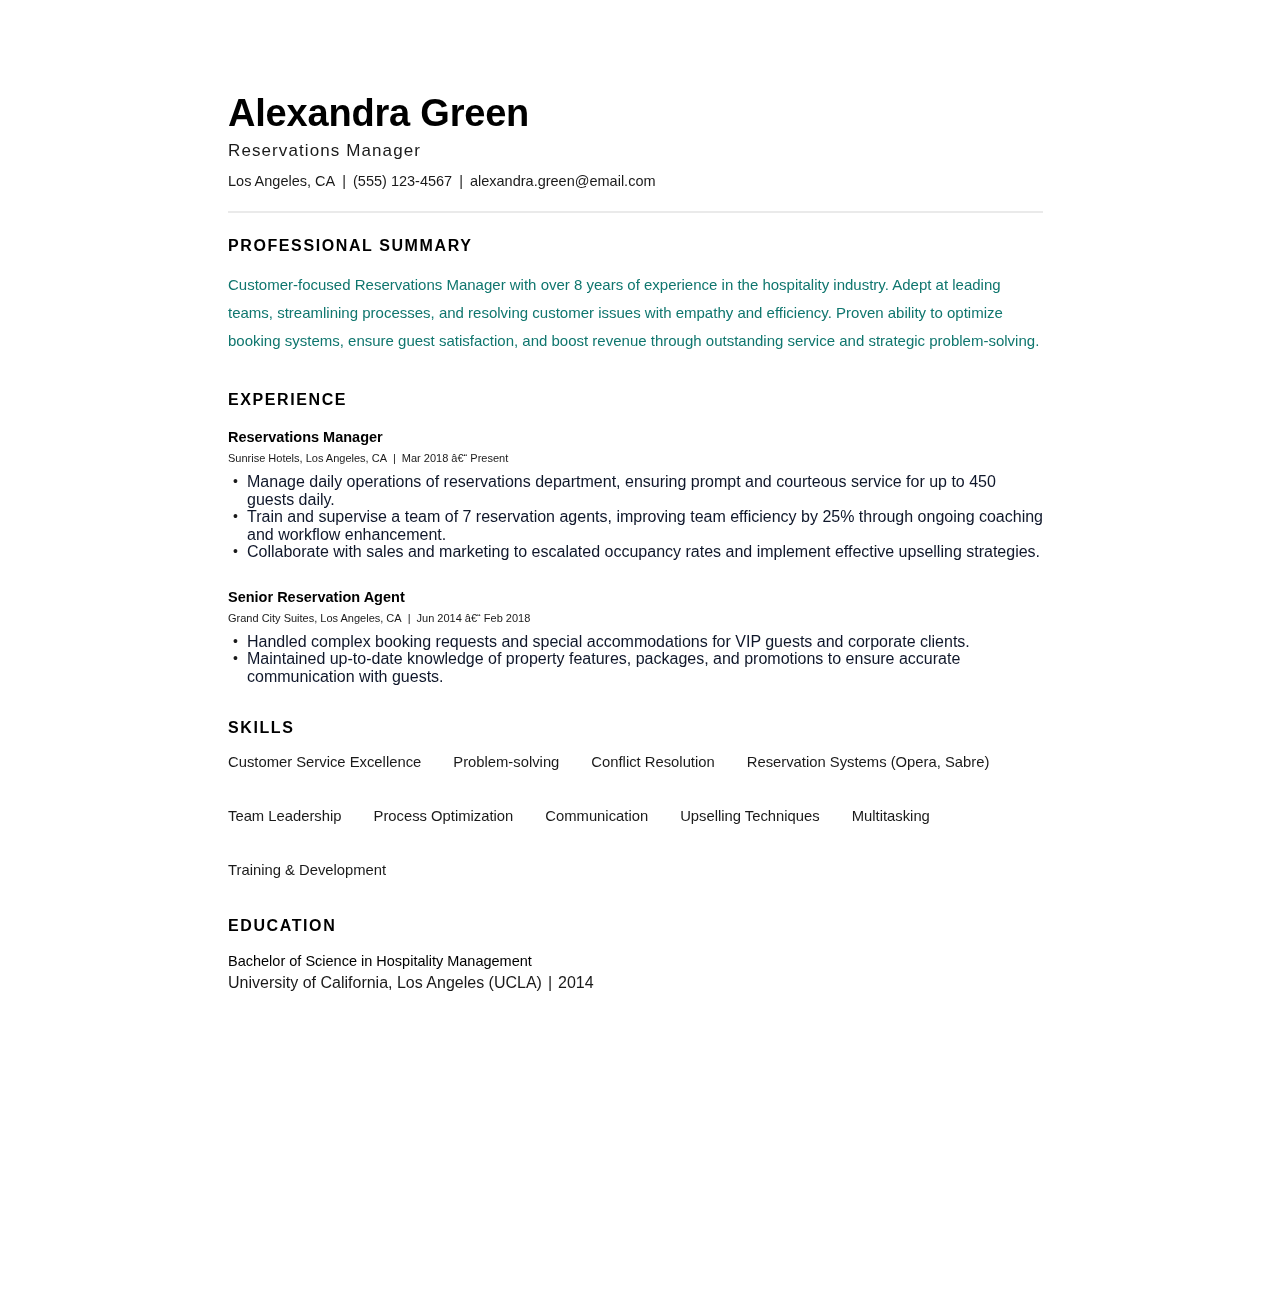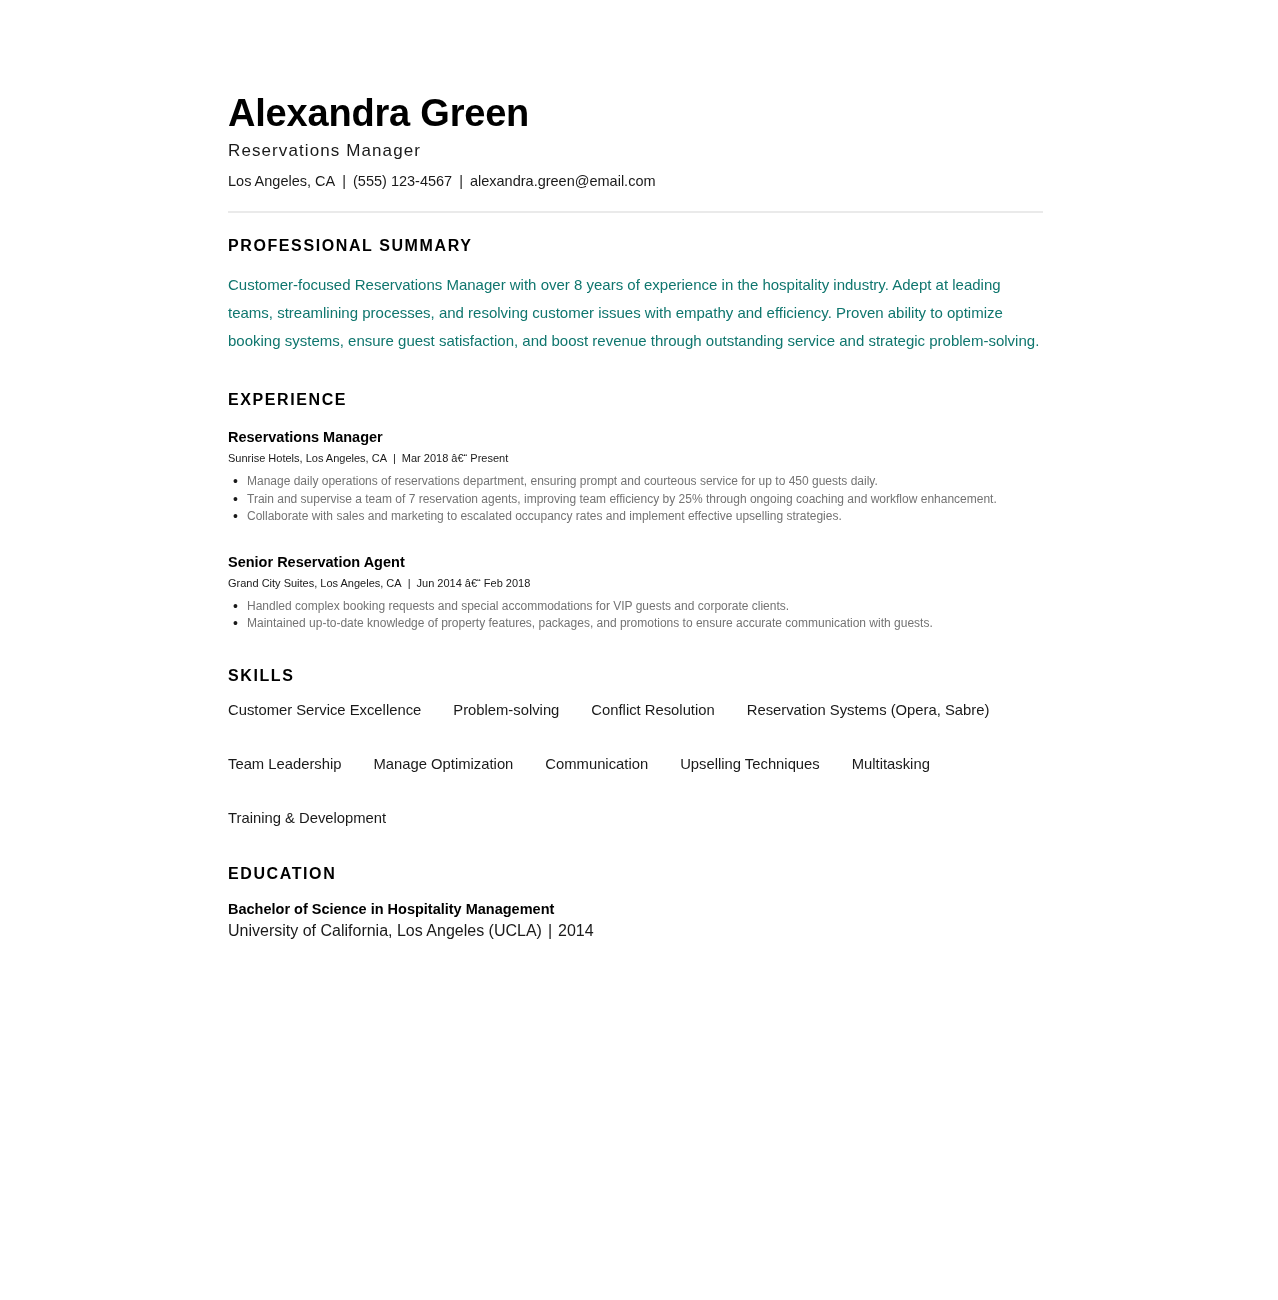--- a/index.html
+++ b/index.html
@@ -103,23 +103,23 @@
   }
   .job-meta .contact-sep { padding: 0 6px; }
   .bullets {
     list-style: none;
     margin: 4px 0 0 0;
     padding: 0;
   }
   .bullets li {
     position: relative;
     padding-left: 19px;
-    font-size: 12px;
+    font-size: 16px;
     line-height: 17.5px;
-    color: #737373;
+    color: #0f172a;
     margin: 0;
   }
   .bullets li::before {
     content: "\2022";
     position: absolute;
     left: 5px;
     top: 0;
     font-size: 14px;
     line-height: 17.5px;
     color: #1a1a1a;
@@ -141,21 +141,21 @@
     font-size: 14.8px;
     line-height: 22px;
     color: #1a1a1a;
     white-space: nowrap;
   }
 
   .education-section { margin-top: 36px; }
   .edu-entry { margin-top: 17px; }
   .edu-degree {
     font-size: 14.5px;
-    font-weight: bold;
+    font-weight: normal;
     line-height: 19px;
     color: #000000;
     margin: 0;
   }
   .edu-school {
     font-size: 16px;
     line-height: 21px;
     color: #1a1a1a;
     margin: 1px 0 0 0;
   }
@@ -209,21 +209,21 @@
     </section>
 
     <section class="section skills-section">
       <h2 class="section-heading">SKILLS</h2>
       <ul class="skills-list">
         <li>Customer Service Excellence</li>
         <li>Problem-solving</li>
         <li>Conflict Resolution</li>
         <li>Reservation Systems (Opera, Sabre)</li>
         <li>Team Leadership</li>
-        <li>Manage Optimization</li>
+        <li>Process Optimization</li>
         <li>Communication</li>
         <li>Upselling Techniques</li>
         <li>Multitasking</li>
         <li>Training &amp; Development</li>
       </ul>
     </section>
 
     <section class="section education-section">
       <h2 class="section-heading">EDUCATION</h2>
       <div class="edu-entry">

